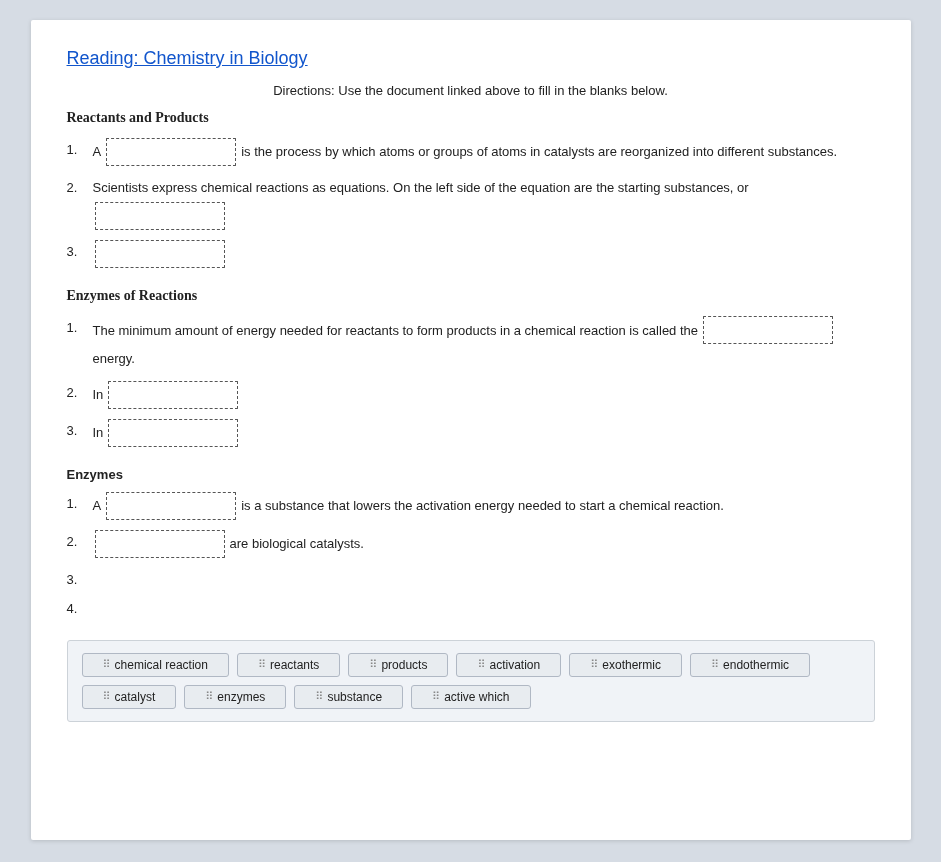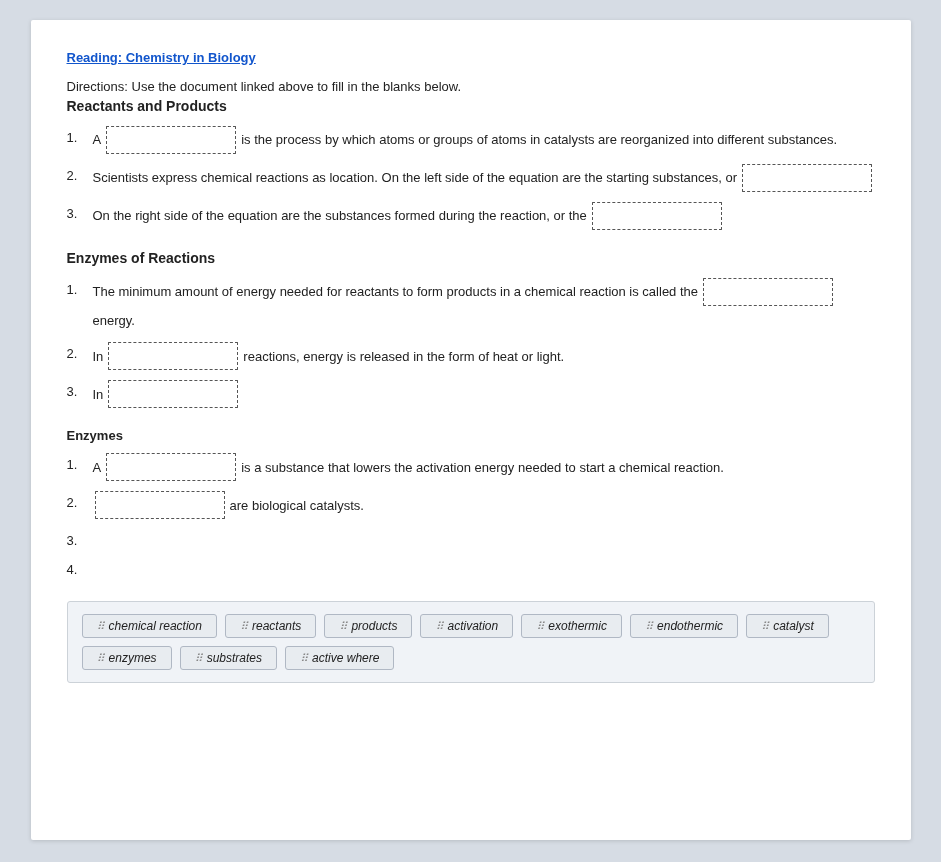--- a/index.html
+++ b/index.html
@@ -15,38 +15,40 @@
     .page {
       background: #ffffff;
       width: 880px;
       min-height: 820px;
       padding: 28px 36px 30px 36px;
       border-radius: 2px;
       box-shadow: 0 1px 4px rgba(0,0,0,0.15);
     }
     .title-link {
       color: #1155cc;
-      font-size: 13px;
-      font-weight: bold;
+      font-size: 18px;
+      font-weight: normal;
       text-decoration: underline;
       display: inline-block;
       margin-bottom: 14px;
       cursor: pointer;
     }
     .directions {
       font-size: 13px;
       color: #222;
-      margin-bottom: 4px;
+      margin-bottom: 12px;
+      text-align: center;
     }
     .section-title {
       font-size: 14px;
       font-weight: bold;
       color: #222;
       margin-bottom: 12px;
       margin-top: 4px;
+      font-family: Liberation Serif, serif;
     }
     .section {
       margin-bottom: 20px;
     }
     .blank {
       display: inline-block;
       border: 1.5px dashed #555;
       min-width: 110px;
       height: 28px;
       vertical-align: middle;
@@ -72,28 +74,27 @@
       margin-top: 24px;
       display: flex;
       flex-wrap: wrap;
       gap: 8px;
       align-items: center;
     }
     .word-chip {
       background: #e8ecf0;
       border: 1px solid #b0b8c4;
       border-radius: 3px;
-      padding: 4px 14px;
+      padding: 4px 20px;
       font-size: 12px;
       color: #222;
       cursor: grab;
       display: flex;
       align-items: center;
       gap: 4px;
-      font-style: italic;
     }
     .word-chip::before {
       content: "⠿";
       font-size: 11px;
       color: #888;
     }
     .q-wrapper {
       display: flex;
       align-items: flex-start;
       margin-bottom: 10px;
@@ -133,29 +134,28 @@
       <div class="q-text">
         <span>A</span>
         <span class="blank blank-lg"></span>
         <span>is the process by which atoms or groups of atoms in catalysts are reorganized into different substances.</span>
       </div>
     </div>
 
     <div class="q-wrapper">
       <div class="q-num">2.</div>
       <div class="q-text">
-        <span>Scientists express chemical reactions as location. On the left side of the equation are the starting substances, or</span>
+        <span>Scientists express chemical reactions as equations. On the left side of the equation are the starting substances, or</span>
         <span class="blank blank-lg"></span>
       </div>
     </div>
 
     <div class="q-wrapper">
       <div class="q-num">3.</div>
       <div class="q-text">
-        <span>On the right side of the equation are the substances formed during the reaction, or the</span>
         <span class="blank blank-lg"></span>
       </div>
     </div>
   </div>
 
   <div class="section">
     <div class="section-title">Enzymes of Reactions</div>
 
     <div class="q-wrapper">
       <div class="q-num">1.</div>
@@ -164,21 +164,20 @@
         <span class="blank blank-lg"></span>
         <span>energy.</span>
       </div>
     </div>
 
     <div class="q-wrapper">
       <div class="q-num">2.</div>
       <div class="q-text">
         <span>In</span>
         <span class="blank blank-lg"></span>
-        <span>reactions, energy is released in the form of heat or light.</span>
       </div>
     </div>
 
     <div class="q-wrapper">
       <div class="q-num">3.</div>
       <div class="q-text">
         <span>In</span>
         <span class="blank blank-lg"></span>
       </div>
     </div>
@@ -215,17 +214,17 @@
 
   <div class="word-bank">
     <div class="word-chip">chemical reaction</div>
     <div class="word-chip">reactants</div>
     <div class="word-chip">products</div>
     <div class="word-chip">activation</div>
     <div class="word-chip">exothermic</div>
     <div class="word-chip">endothermic</div>
     <div class="word-chip">catalyst</div>
     <div class="word-chip">enzymes</div>
-    <div class="word-chip">substrates</div>
-    <div class="word-chip">active where</div>
+    <div class="word-chip">substance</div>
+    <div class="word-chip">active which</div>
   </div>
 
 </div>
 
 </body></html>

